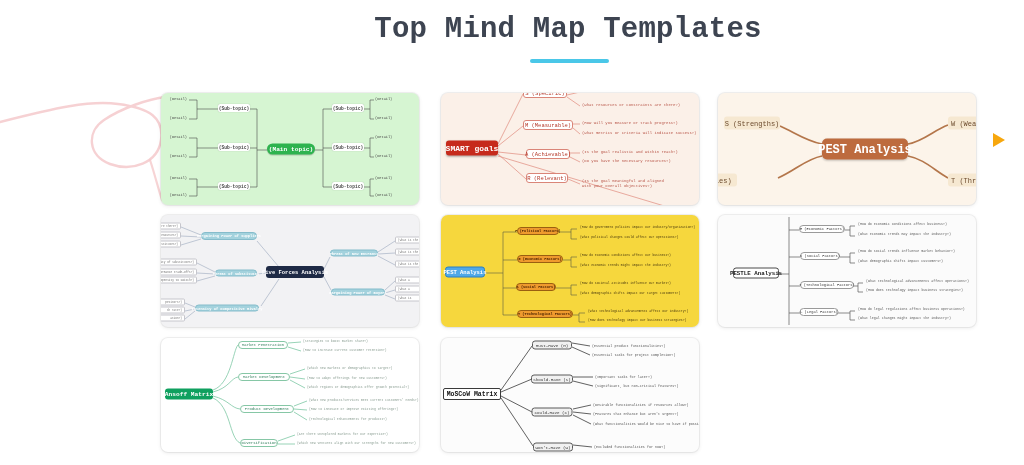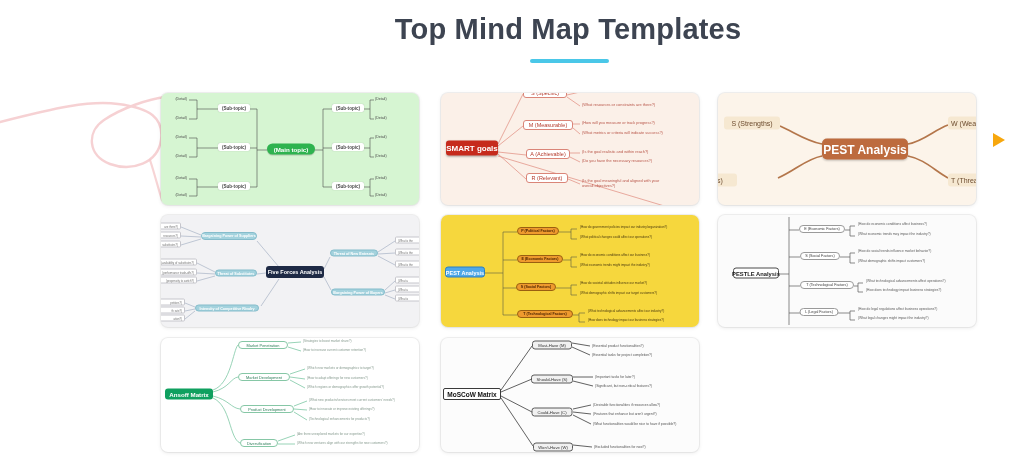--- a/index.html
+++ b/index.html
@@ -1,17 +1,17 @@
 <!DOCTYPE html>
 <html><head>
 <meta charset="utf-8">
 <style>
   html,body{margin:0;padding:0;background:#fff;}
   .stage{position:relative;width:1024px;height:465px;background:#fff;overflow:hidden;
-         font-family:Liberation Sans, sans-serif;}
+         font-family:Liberation Mono, monospace;}
   .title{position:absolute;left:568px;top:13px;transform:translateX(-50%);
          font-size:29px;font-weight:700;color:#3d4451;white-space:nowrap;letter-spacing:.2px;}
   .underline{position:absolute;left:530px;top:59px;width:79px;height:4px;border-radius:2px;background:#4ac7e8;}
   .swirl{position:absolute;left:0;top:88px;width:175px;height:120px;}
   .next{position:absolute;left:993px;top:133px;width:0;height:0;border:7px solid transparent;
         border-right:0;border-left:12px solid #f7a70d;cursor:pointer;}
   .card{position:absolute;width:258px;height:112px;border-radius:7px;overflow:hidden;background:#fff;
         box-shadow:0 0 0 1px rgba(0,0,0,.05),0 1px 4px rgba(0,0,0,.09);cursor:pointer;}
   .tall{height:114px;}
   .wire{position:absolute;left:0;top:0;width:100%;height:100%;}

